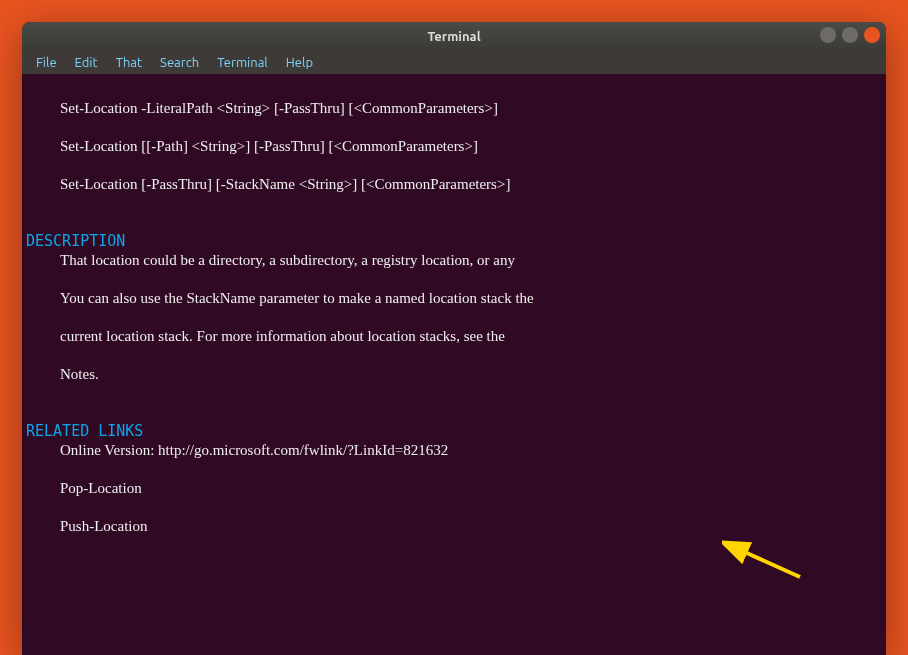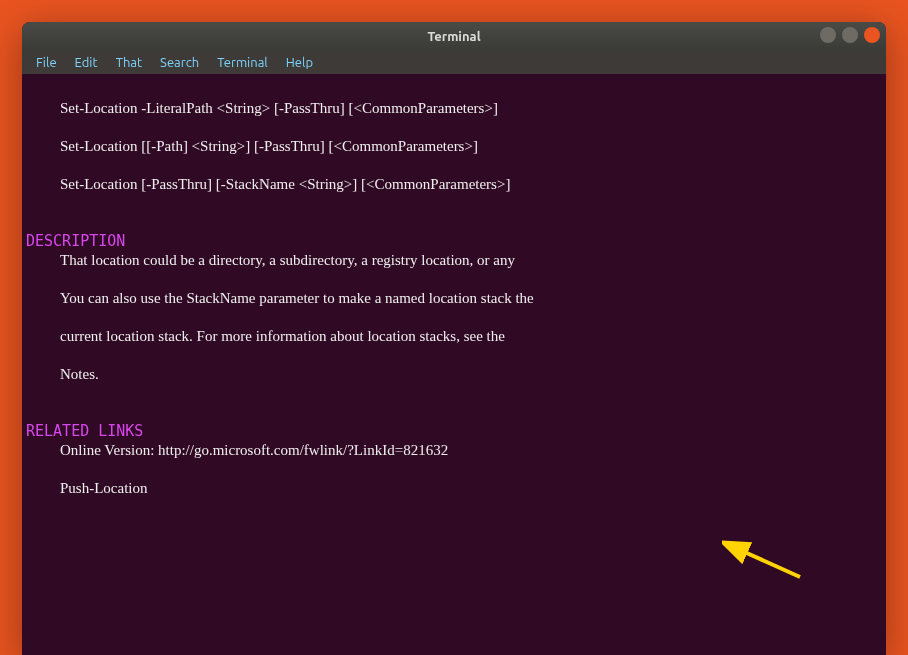--- a/index.html
+++ b/index.html
@@ -10,21 +10,21 @@
   .titlebar .title{color:#dcdcd8;font:600 13px Ubuntu,Arial,sans-serif;}
   .wbtns{position:absolute;right:6px;top:5px;display:flex;gap:6px;}
   .wbtn{width:16px;height:16px;border-radius:50%;background:#555;display:inline-block;}
   .wbtn.min{background:#6e6b64;}
   .wbtn.max{background:#6e6b64;}
   .wbtn.close{background:#e95420;}
   .menubar{height:24px;background:#3d3a37;display:flex;align-items:center;padding:0 6px;gap:2px;}
   .menuitem{color:#7dd3fc;font:400 13px Ubuntu,Arial,sans-serif;padding:2px 8px;border-radius:3px;cursor:pointer;}
   .term{position:absolute;left:0;right:0;top:52px;bottom:0;background:#300a24;color:#efefef;font:400 15px/19px "DejaVu Sans Mono","Ubuntu Mono",Consolas,monospace;padding:6px 4px 6px 4px;white-space:pre;overflow:hidden;}
   .ind{padding-left:34px;display:block;font-family:Liberation Serif, serif;}
-  .hdr{color:#d946ef;}
+  .hdr{color:#0ea5e9;}
   .arrow{position:absolute;pointer-events:none;}
 </style>
 </head>
 <body>
 
 <div class="desktop">
   <div class="window">
     <div class="titlebar">
       <span class="title">Terminal</span>
       <div class="wbtns">
@@ -47,20 +47,21 @@
 <span class="ind">Set-Location [-PassThru] [-StackName &lt;String&gt;] [&lt;CommonParameters&gt;]</span>
 
 <span class="hdr">DESCRIPTION</span>
 <span class="ind">That location could be a directory, a subdirectory, a registry location, or any</span>
 <span class="ind">You can also use the StackName parameter to make a named location stack the</span>
 <span class="ind">current location stack. For more information about location stacks, see the</span>
 <span class="ind">Notes.</span>
 
 <span class="hdr">RELATED LINKS</span>
 <span class="ind">Online Version: http://go.microsoft.com/fwlink/?LinkId=821632</span>
+<span class="ind">Pop-Location</span>
 <span class="ind">Push-Location</span>
 
 
 </div>
 
     <svg class="arrow" style="left:700px;top:500px;" width="90" height="70">
       <defs>
         <marker id="ah" markerWidth="10" markerHeight="10" refX="2" refY="3" orient="auto">
           <path d="M0,0 L0,6 L8,3 z" fill="#ffd400"></path>
         </marker>

